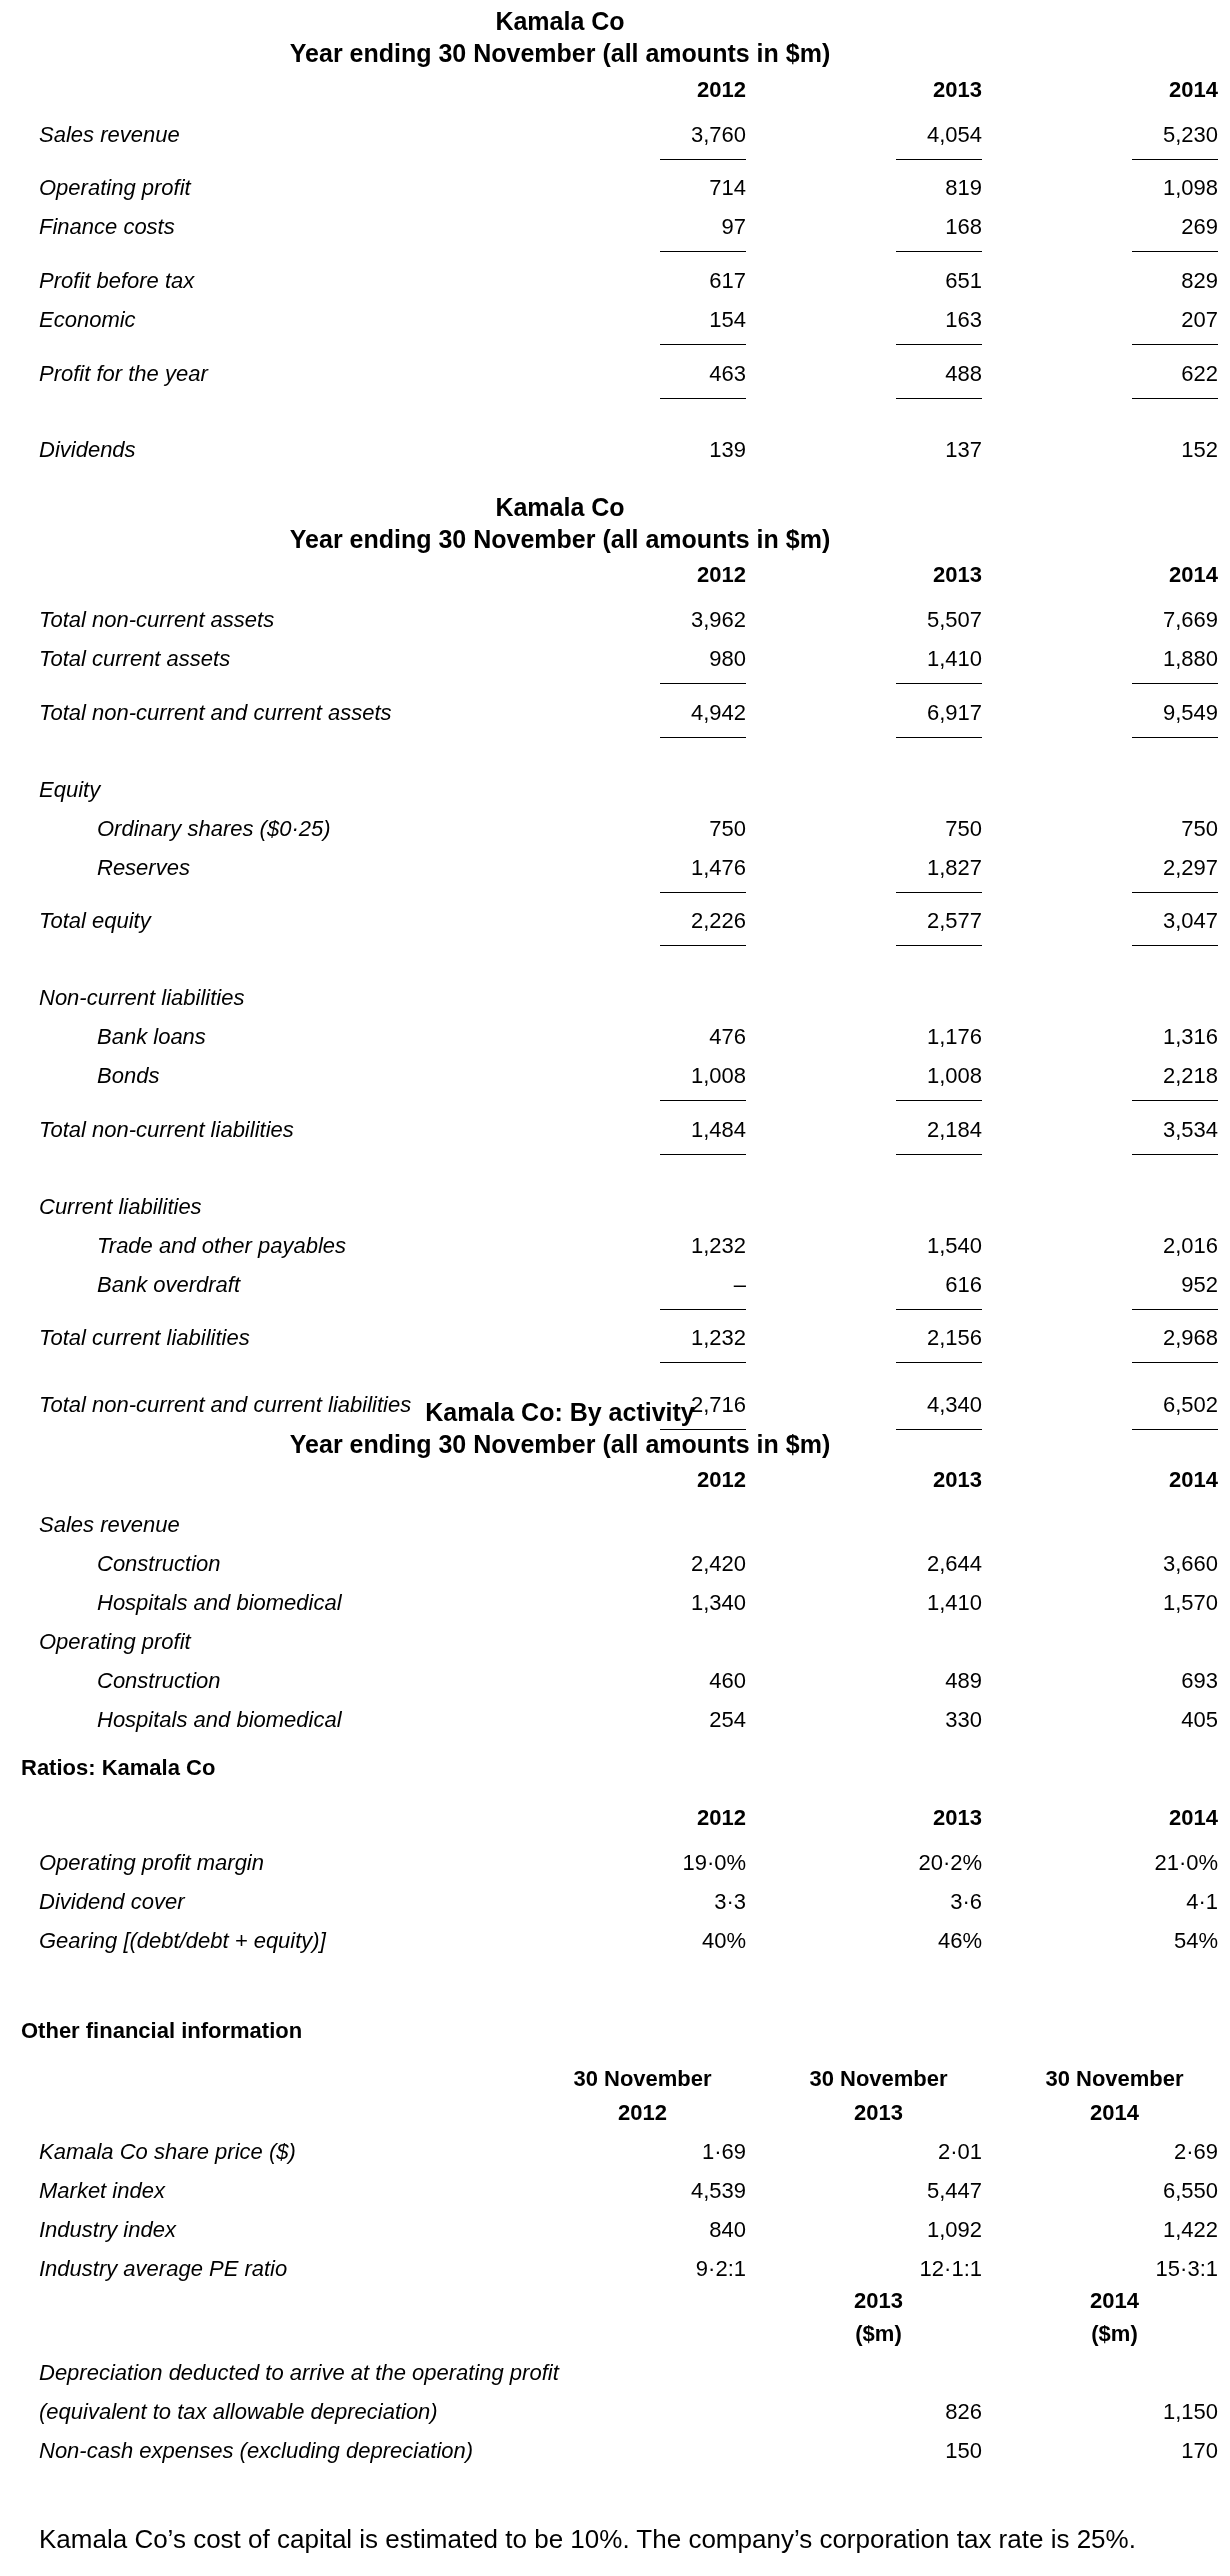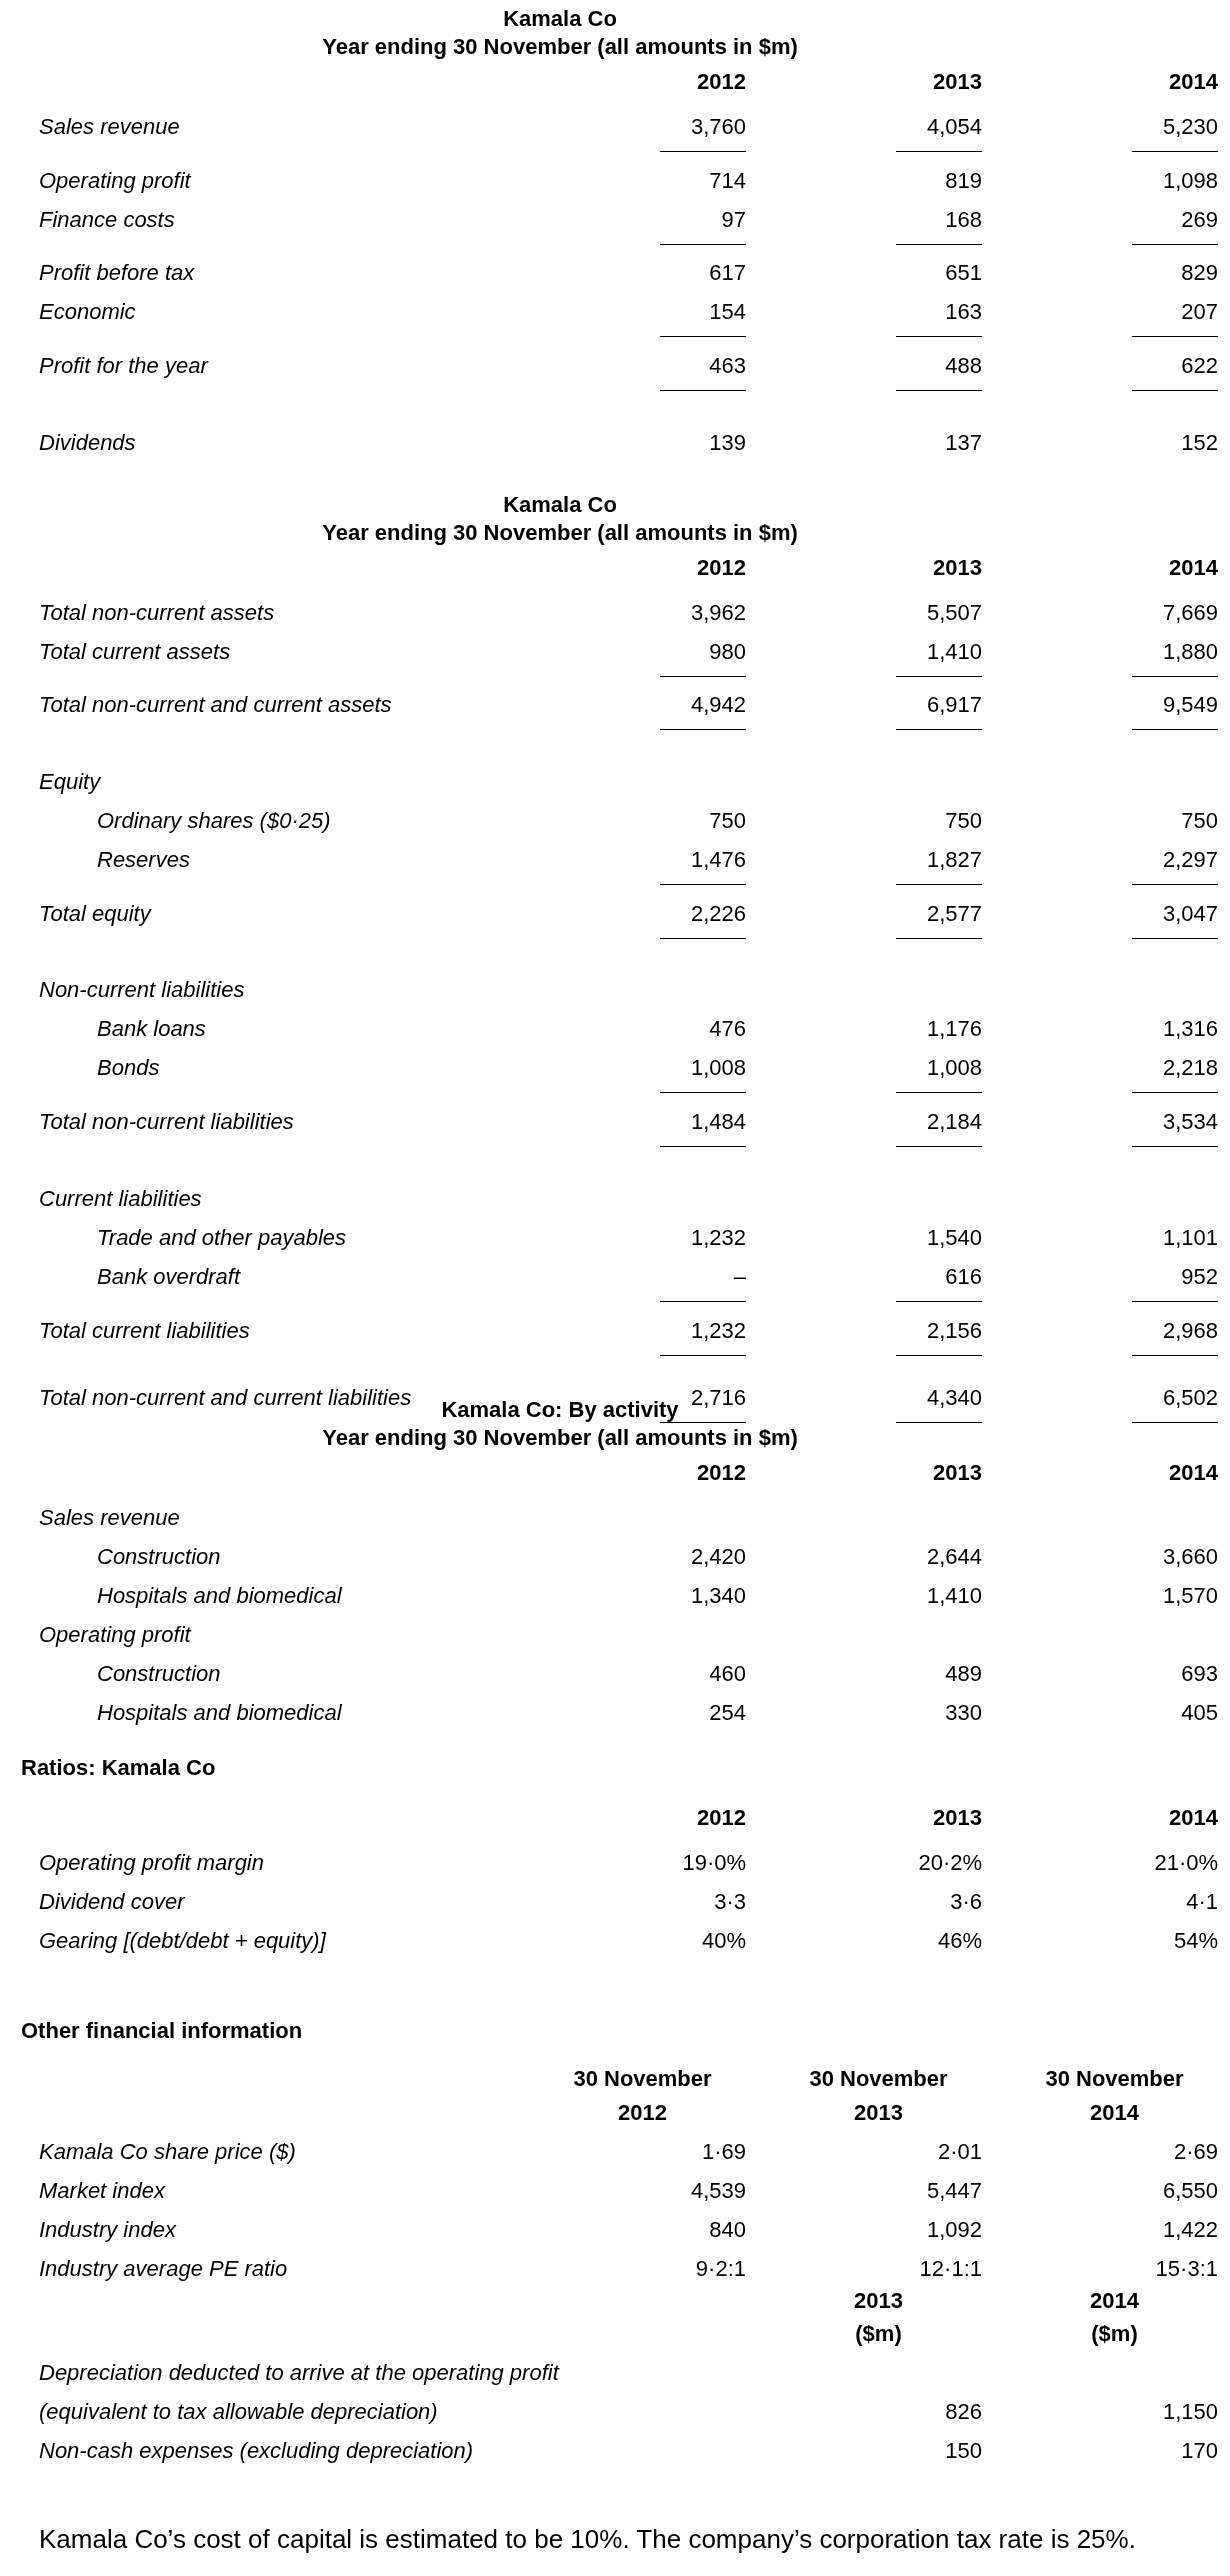--- a/index.html
+++ b/index.html
@@ -82,21 +82,21 @@
     width: 86px;
   }
 
   
   tr.sp-sm td { height: 13.4px; }
   tr.sp-md td { height: 23px; }
 
   
   .center-title {
     text-align: center;
-    font-size: 22px;
+    font-size: 25px;
     font-weight: bold;
     line-height: 1.28;
     width: 1042px;
     margin-left: 39px;
   }
   .section-head {
     margin-left: 21px;
     font-size: 22px;
     font-weight: bold;
     line-height: 1.2;
@@ -507,21 +507,21 @@
           <td class="val"></td>
             <td></td>
           <td class="val"></td>
         </tr>
         <tr>
           <td class="lbl indent">Trade and other payables</td>
           <td class="val">1,232</td>
           <td></td>
           <td class="val">1,540</td>
           <td></td>
-          <td class="val">1,101</td>
+          <td class="val">2,016</td>
         </tr>
         <tr>
           <td class="lbl indent">Bank overdraft</td>
           <td class="val">–</td>
           <td></td>
           <td class="val">616</td>
           <td></td>
           <td class="val">952</td>
         </tr>
 

